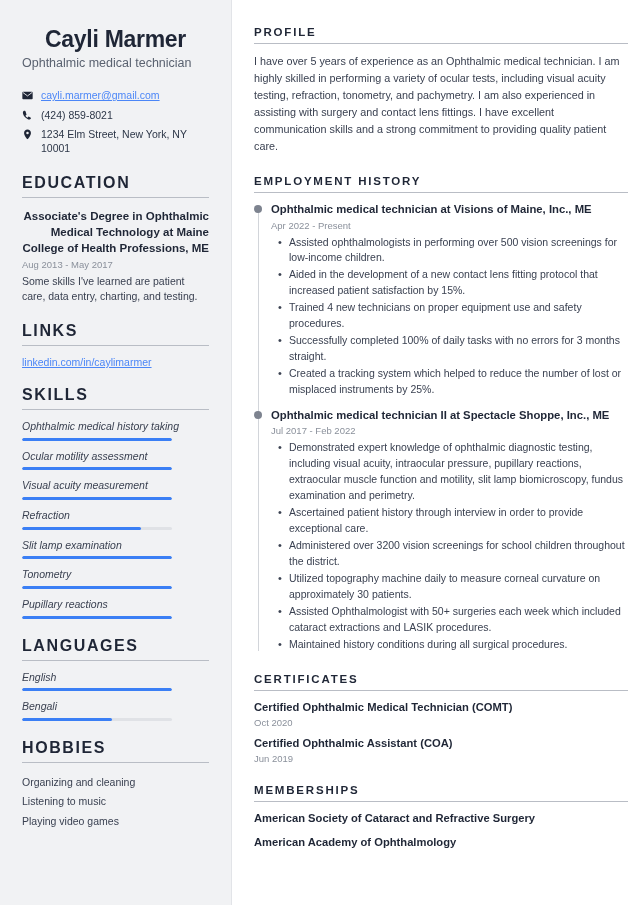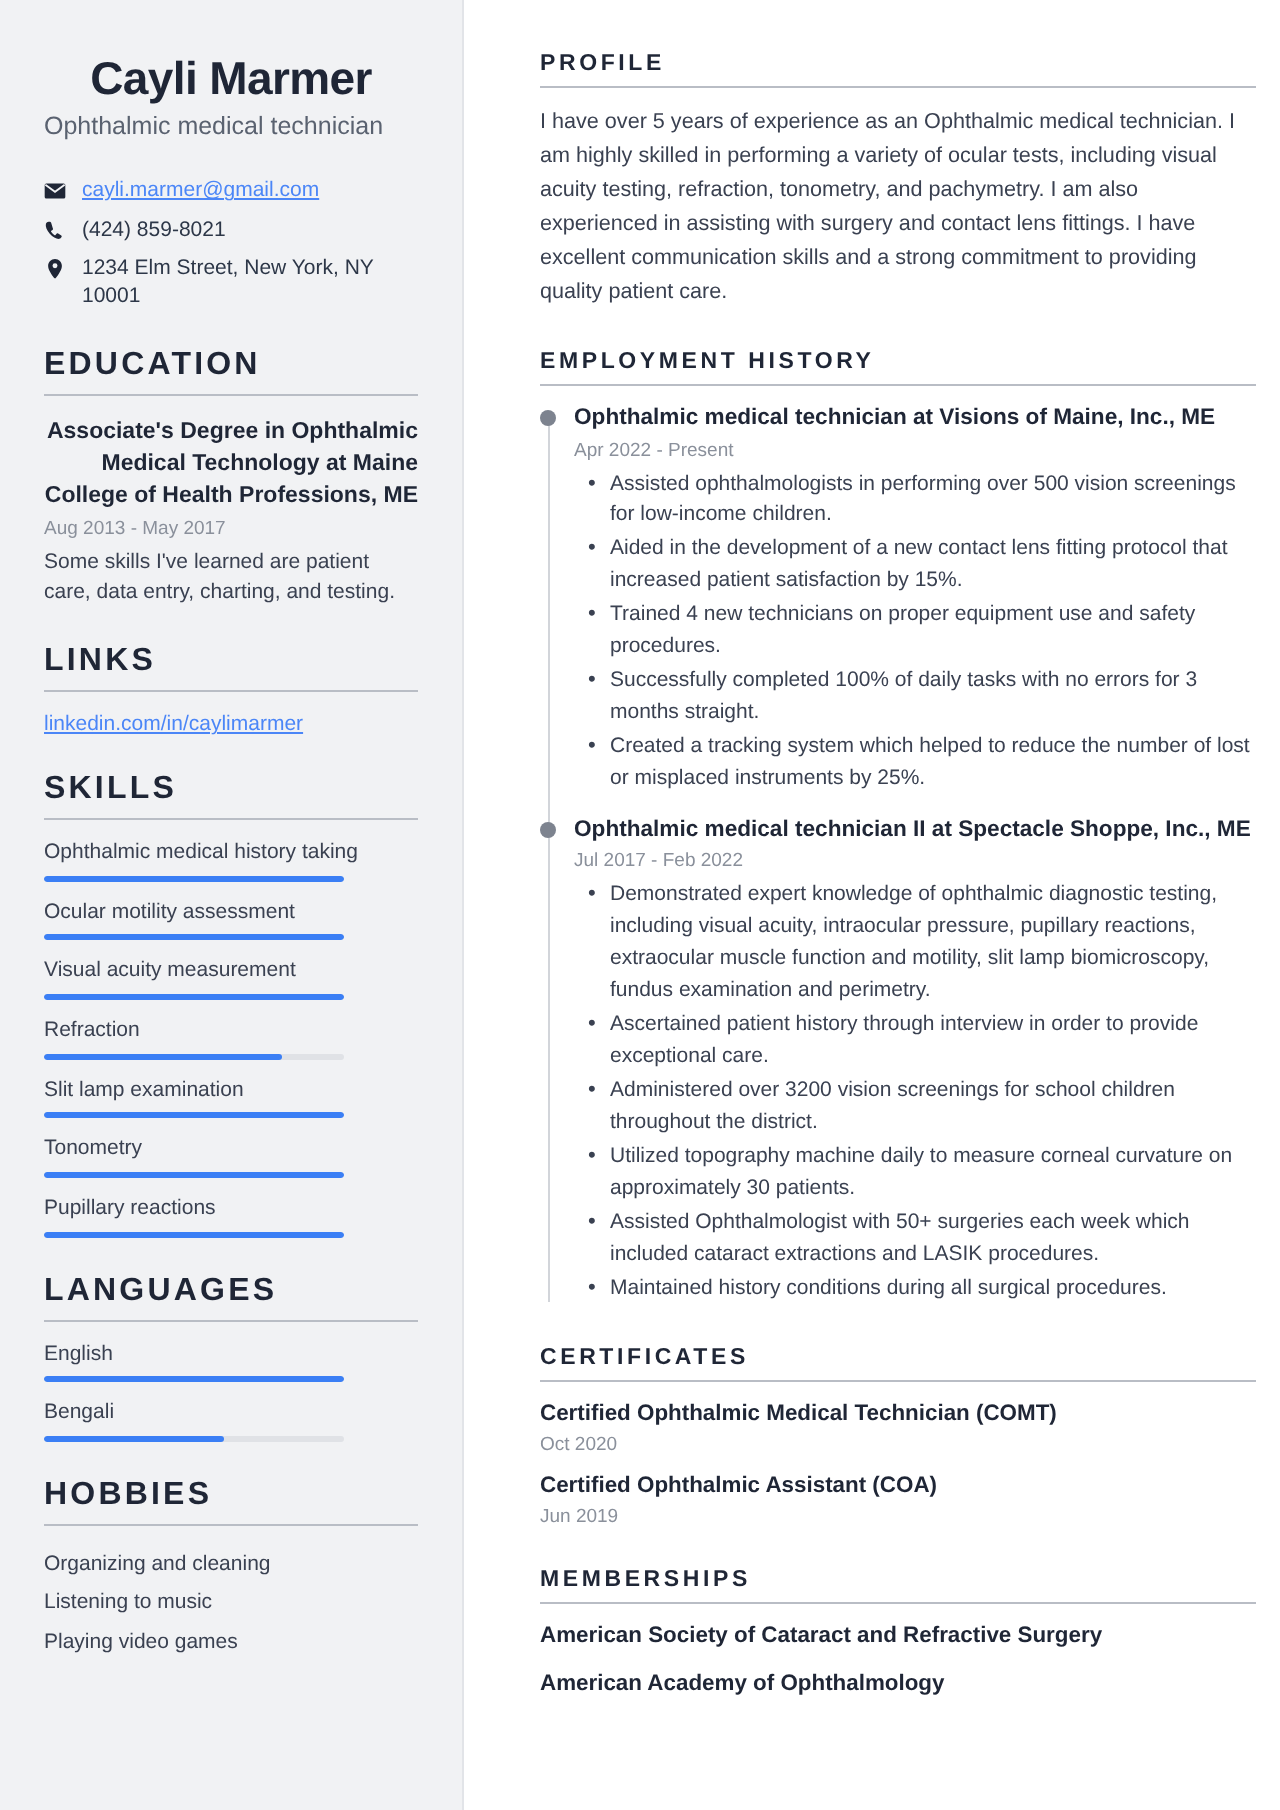--- a/index.html
+++ b/index.html
@@ -108,20 +108,21 @@
     display: block;
     margin-bottom: 4px;
   }
 
   .skill-row { margin-bottom: 9px; }
   .skill-label {
     font-size: 10.5px;
     color: #3a4151;
     margin-bottom: 4px;
     line-height: 1.3;
+    font-style: italic;
   }
   .skill-track {
     width: 150px;
     height: 3px;
     background: #e0e2e6;
     border-radius: 2px;
     overflow: hidden;
   }
   .skill-fill {
     height: 3px;
@@ -133,21 +134,20 @@
     font-size: 10.5px;
     color: #3a4151;
     line-height: 1.85;
   }
 
   
   .main {
     flex: 1;
     box-sizing: border-box;
     padding: 26px 12px 20px 22px;
-    margin-left: 16px;
   }
   .main-heading {
     font-size: 11.5px;
     font-weight: bold;
     letter-spacing: 1.8px;
     color: #1f2636;
     text-transform: uppercase;
     margin: 0 0 5px 0;
   }
   .main-rule {

